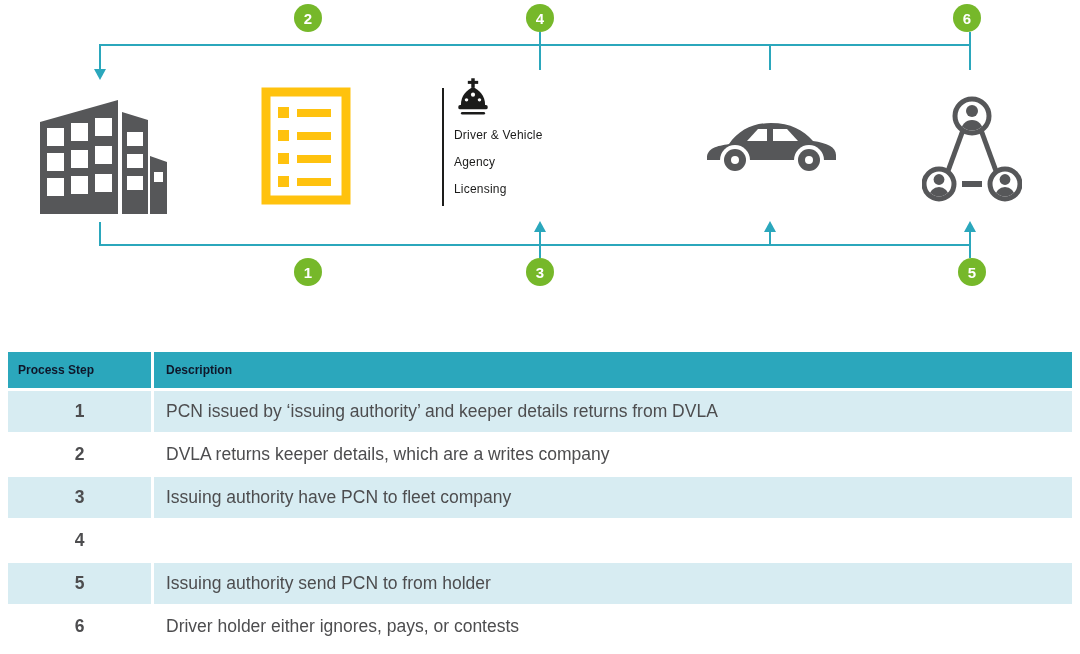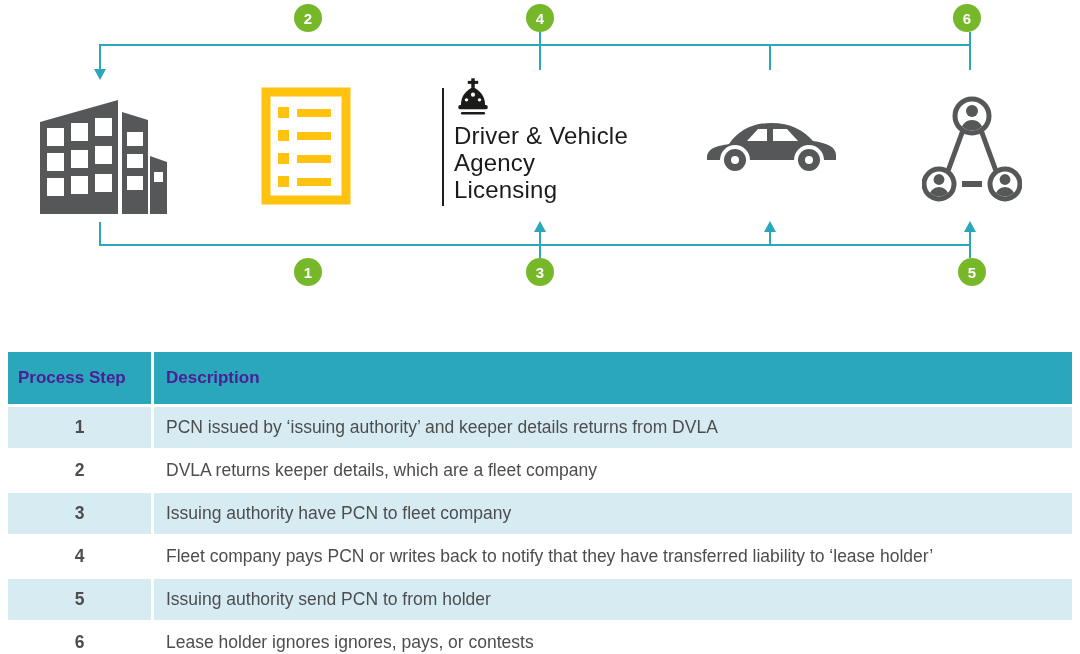--- a/index.html
+++ b/index.html
@@ -14,27 +14,27 @@
     position:absolute; width:28px; height:28px; border-radius:50%;
     background:#76B82A; color:#ffffff; font-size:15px; font-weight:bold;
     display:flex; align-items:center; justify-content:center;
   }
   .icon { position:absolute; }
 
   
   .dvla { position:absolute; left:440px; top:76px; width:220px; height:135px; }
   .dvla-bar { position:absolute; left:2px; top:12px; width:2px; height:118px; background:#1d1d1b; }
   .dvla-crown { position:absolute; left:14px; top:2px; }
-  .dvla-text { position:absolute; left:14px; top:46px; font-size:24px; line-height:27px; color:#1b1b1a; letter-spacing:0.2px; }
+  .dvla-text { position:absolute; left:14px; top:46px; font-size:12px; line-height:27px; color:#1b1b1a; letter-spacing:0.2px; }
 
   
   .ptable { position:absolute; left:8px; top:352px; width:1064px; }
   .thead {
-    display:flex; background:#2BA7BC; color:#4c1d95; font-weight:bold;
-    font-size:17px; height:55px; border-bottom:3px solid #ffffff;
+    display:flex; background:#2BA7BC; color:#0f172a; font-weight:bold;
+    font-size:12px; height:39px; border-bottom:3px solid #ffffff;
   }
   .tbody .trow {
     display:flex; font-size:17.5px; color:#4D4D4F; height:43px;
     border-bottom:2px solid #ffffff; background:#ffffff;
   }
   .tbody .trow:nth-child(odd) { background:#D7ECF2; }
   .cell-step {
     width:146px; flex-shrink:0; display:flex; align-items:center; justify-content:center;
     font-weight:bold; border-right:3px solid #ffffff;
   }
@@ -186,32 +186,31 @@
     <div class="cell-step">Process Step</div>
     <div class="cell-desc">Description</div>
   </div>
   <div class="tbody">
     <div class="trow">
       <div class="cell-step">1</div>
       <div class="cell-desc">PCN issued by ‘issuing authority’ and keeper details returns from DVLA</div>
     </div>
     <div class="trow">
       <div class="cell-step">2</div>
-      <div class="cell-desc">DVLA returns keeper details, which are a fleet company</div>
+      <div class="cell-desc">DVLA returns keeper details, which are a writes company</div>
     </div>
     <div class="trow">
       <div class="cell-step">3</div>
       <div class="cell-desc">Issuing authority have PCN to fleet company</div>
     </div>
     <div class="trow">
       <div class="cell-step">4</div>
-      <div class="cell-desc">Fleet company pays PCN or writes back to notify that they have transferred liability to ‘lease holder’</div>
     </div>
     <div class="trow">
       <div class="cell-step">5</div>
       <div class="cell-desc">Issuing authority send PCN to from holder</div>
     </div>
     <div class="trow">
       <div class="cell-step">6</div>
-      <div class="cell-desc">Lease holder ignores ignores, pays, or contests</div>
+      <div class="cell-desc">Driver holder either ignores, pays, or contests</div>
     </div>
   </div>
 </div>
 
 </body></html>

